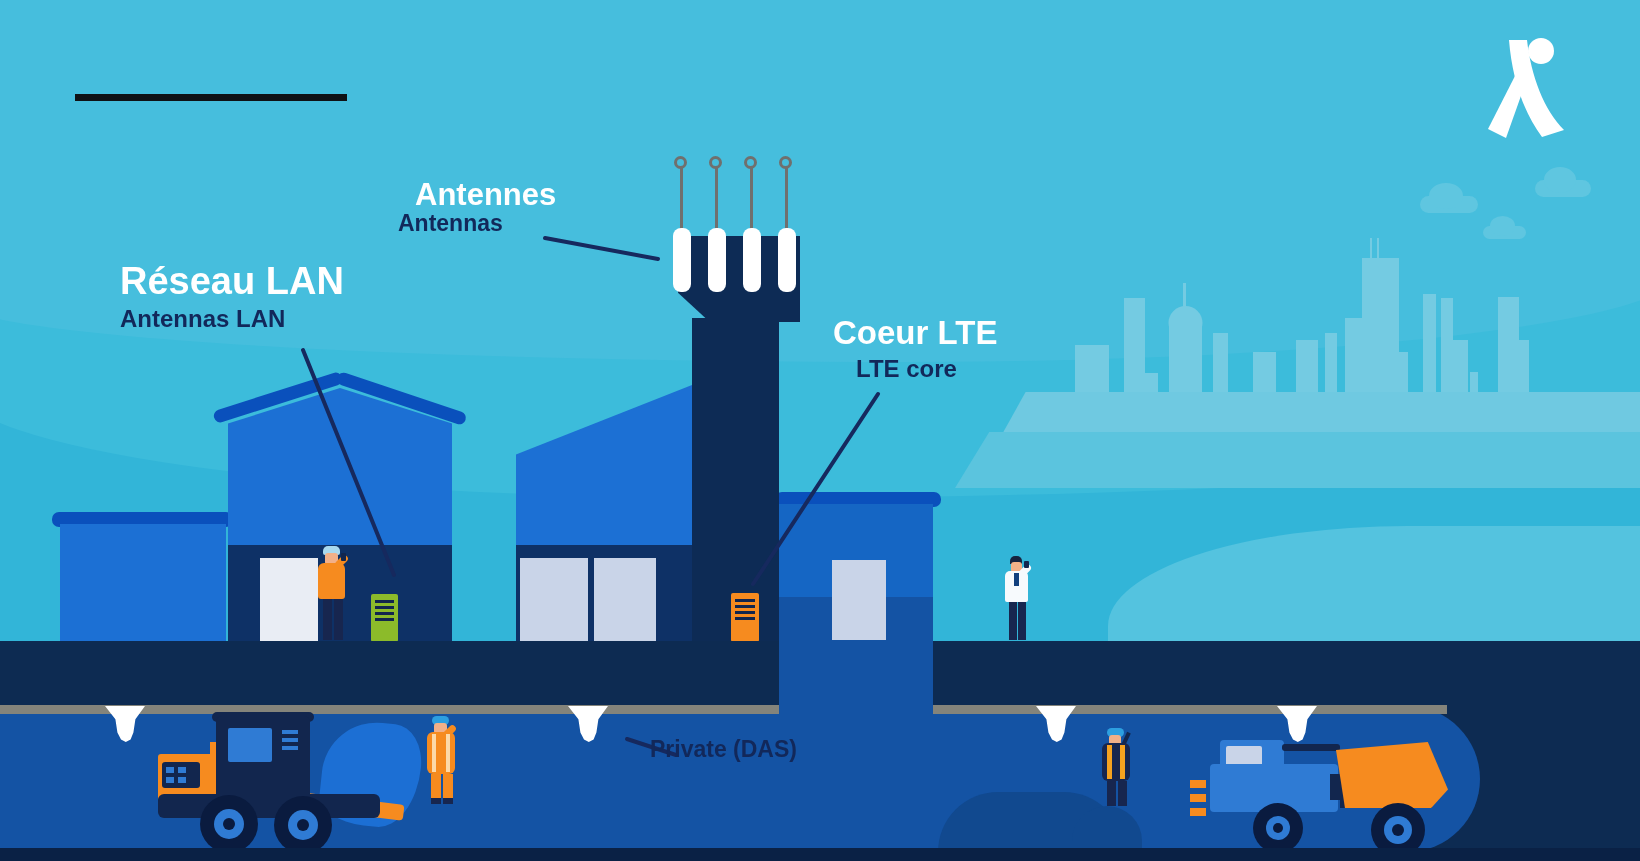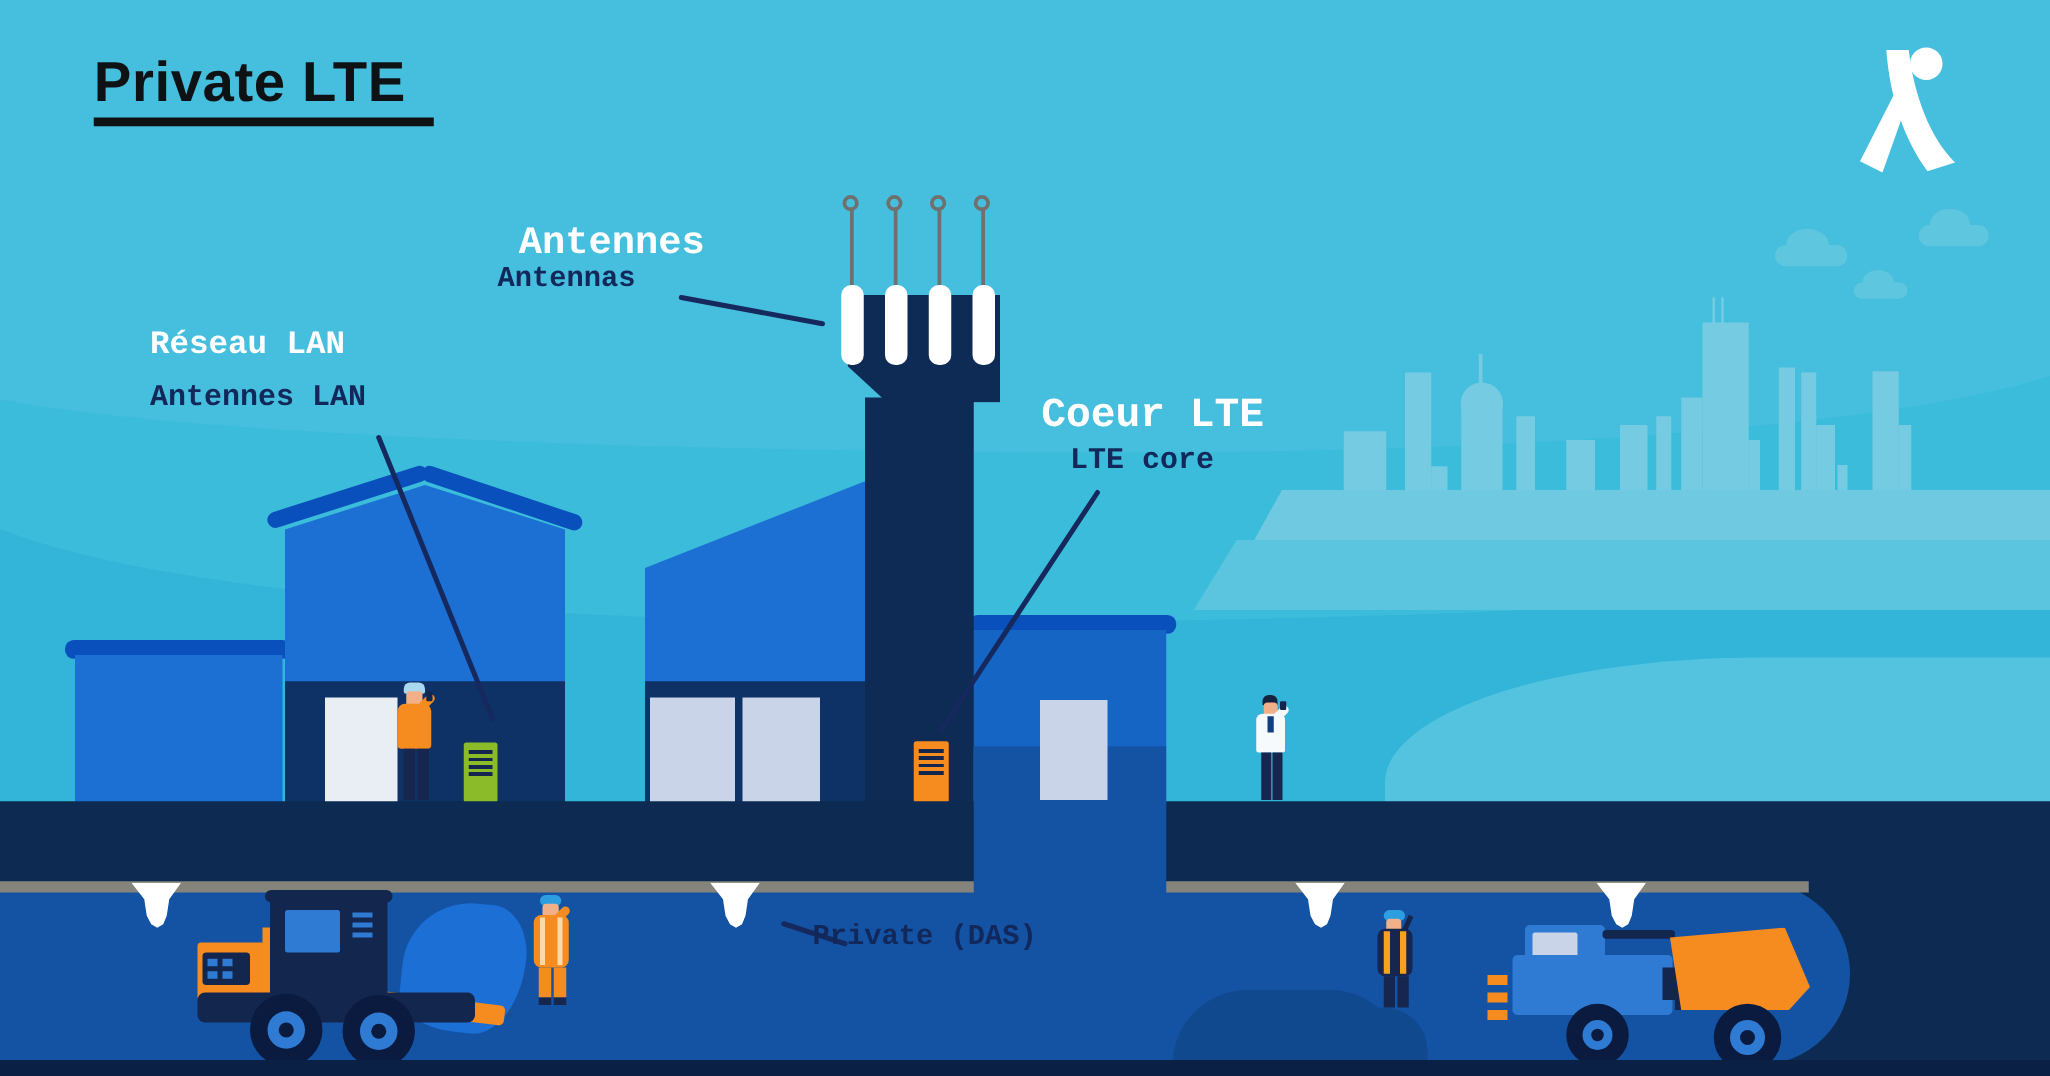--- a/index.html
+++ b/index.html
@@ -3,21 +3,21 @@
 <meta charset="utf-8">
 <style>
   html,body{margin:0;padding:0;background:#222;}
   .scene{position:relative;width:1640px;height:861px;overflow:hidden;background:#32B5D8;
          font-family:"Liberation Sans",sans-serif;}
   .abs{position:absolute;}
   .cloud{position:absolute;background:#5FC6E0;border-radius:999px;}
   .cloud::before{content:"";position:absolute;width:58%;height:150%;background:inherit;
                  border-radius:50%;top:-75%;left:16%;}
   .stripes{background:repeating-linear-gradient(#12264E 0 3px, rgba(0,0,0,0) 3px 6px);}
-  .lbl{position:absolute;white-space:nowrap;font-weight:700;line-height:1;font-family:Liberation Mono, monospace;}
+  .lbl{position:absolute;white-space:nowrap;font-weight:700;line-height:1;}
   .lbl-white{color:#FFFFFF;}
   .lbl-navy{color:#12285A;}
   .title-en{position:absolute;left:75px;top:40px;font-size:45px;font-weight:800;color:#0F1215;letter-spacing:.5px;}
   .title-bar{position:absolute;left:75px;top:94px;width:272px;height:7px;background:#0F1215;}
   .title-fr{position:absolute;left:75px;top:106px;font-size:42px;font-weight:400;color:#15181B;}
 </style>
 </head>
 <body>
 
 <div class="scene">
@@ -208,29 +208,28 @@
       <line x1="545" y1="238" x2="658" y2="259"></line>
       <line x1="303" y1="350" x2="394" y2="575"></line>
       <line x1="878" y1="394" x2="753" y2="584"></line>
       <line x1="627" y1="739" x2="676" y2="755"></line>
     </g>
   </svg>
 
   <div class="lbl lbl-white" style="left:415px;top:179px;font-size:31px;">Antennes</div>
   <div class="lbl lbl-navy" style="left:398px;top:212px;font-size:23px;">Antennas</div>
 
-  <div class="lbl lbl-white" style="left:120px;top:262px;font-size:26px;">Réseau LAN</div>
-  <div class="lbl lbl-navy" style="left:120px;top:307px;font-size:24px;">Antennes LAN</div>
+  <div class="lbl lbl-white" style="left:120px;top:262px;font-size:38px;">Réseau LAN</div>
+  <div class="lbl lbl-navy" style="left:120px;top:307px;font-size:24px;">Antennas LAN</div>
 
   <div class="lbl lbl-white" style="left:833px;top:316px;font-size:33px;">Coeur LTE</div>
   <div class="lbl lbl-navy" style="left:856px;top:357px;font-size:24px;">LTE core</div>
 
   <div class="lbl lbl-navy" style="left:650px;top:738px;font-size:23px;">Private (DAS)</div>
 
-  <div class="title-en">Private LTE</div>
   <div class="title-bar"></div>
 
   <svg class="abs" style="left:1478px;top:34px;" width="100" height="110" viewBox="0 0 100 110">
     <circle cx="63" cy="17" r="13" fill="#FFFFFF"></circle>
     <path d="M31,6 L49,6 C53,42 66,76 86,96 L64,103 C45,77 34,44 31,6 Z" fill="#FFFFFF"></path>
     <path d="M39,38 L50,42 L28,104 L10,95 Z" fill="#FFFFFF"></path>
   </svg>
 
 </div>
 

